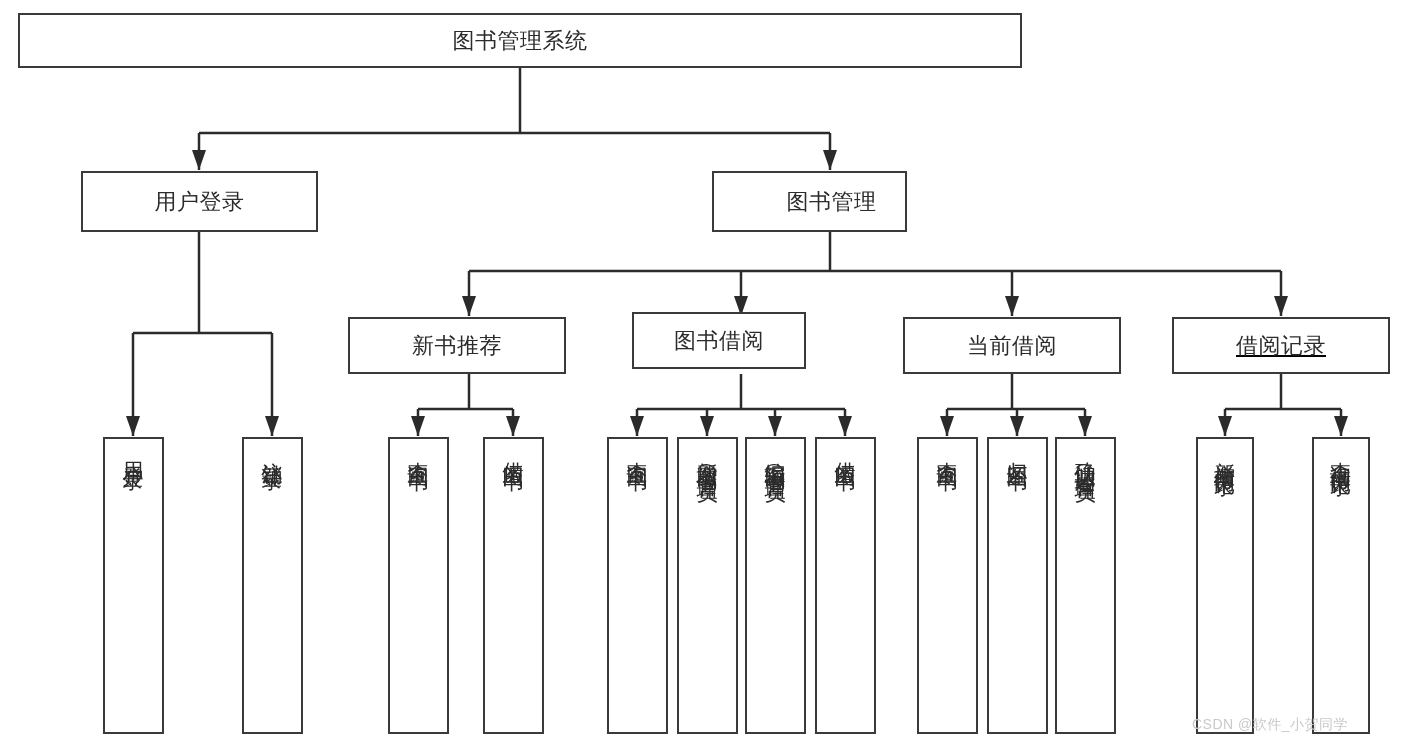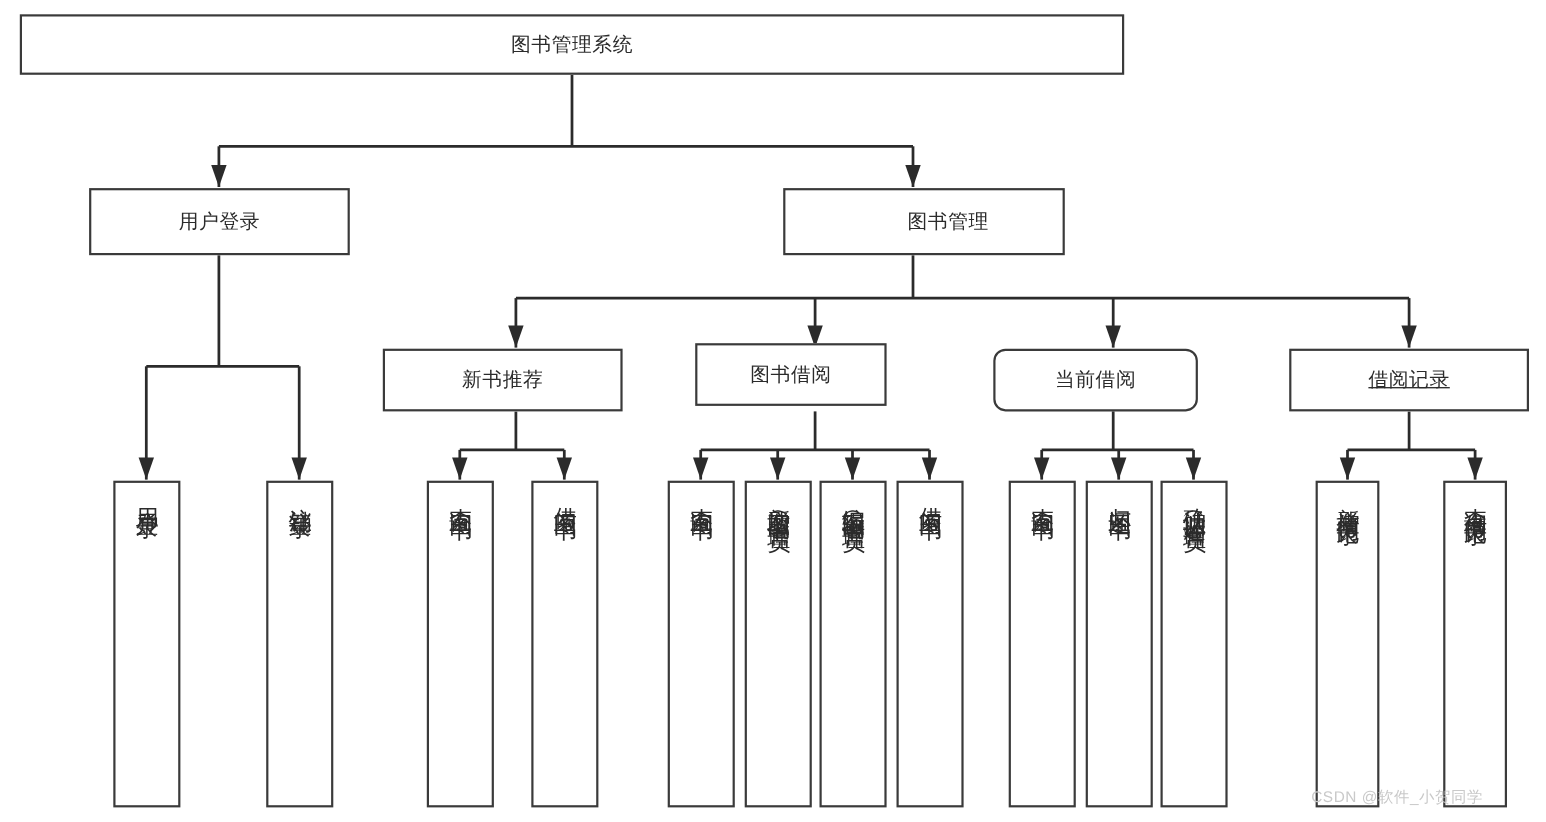--- a/index.html
+++ b/index.html
@@ -27,21 +27,21 @@
     box-sizing: border-box;
     background: #ffffff;
     border: 2px solid #3a3a3a;
     display: flex;
     align-items: center;
     justify-content: center;
     overflow: hidden;
   }
   .node-label {
     color: #2b2b2b;
-    font-size: 18px;
+    font-size: 22px;
     line-height: 1.16;
     letter-spacing: 0.5px;
     white-space: nowrap;
     text-align: center;
   }
   .node-box.horizontal .node-label {
     writing-mode: horizontal-tb;
   }
   .node-box.vertical {
     align-items: flex-start;
@@ -122,30 +122,30 @@
       <line x1="1341" y1="409" x2="1341" y2="436" stroke="#2b2b2b" stroke-width="2.5"></line>
       <path d="M1334,416 L1348,416 L1341,436 Z" fill="#2b2b2b"></path>
     </svg>
   <div id="node-layer">
       <div class="node-box horizontal" style="left: 18px; top: 13px; width: 1004px; height: 55px;">
         <span class="node-label">图书管理系统</span>
       </div>
       <div class="node-box horizontal" style="left: 81px; top: 171px; width: 237px; height: 61px;">
         <span class="node-label">用户登录</span>
       </div>
-      <div class="node-box horizontal" style="left: 712px; top: 171px; width: 256px; height: 61px; padding-left: 44px;">
+      <div class="node-box horizontal" style="left: 712px; top: 171px; width: 195px; height: 61px; padding-left: 44px;">
         <span class="node-label">图书管理</span>
       </div>
       <div class="node-box horizontal" style="left: 348px; top: 317px; width: 218px; height: 57px;">
         <span class="node-label">新书推荐</span>
       </div>
       <div class="node-box horizontal" style="left: 632px; top: 312px; width: 174px; height: 57px; font-family: Liberation Serif, serif;">
         <span class="node-label">图书借阅</span>
       </div>
-      <div class="node-box horizontal" style="left: 903px; top: 317px; width: 186px; height: 57px; border-radius: 11px;">
+      <div class="node-box horizontal" style="left: 903px; top: 317px; width: 218px; height: 57px;">
         <span class="node-label">当前借阅</span>
       </div>
       <div class="node-box horizontal" style="left: 1172px; top: 317px; width: 218px; height: 57px; text-decoration: underline;">
         <span class="node-label">借阅记录</span>
       </div>
       <div class="node-box vertical" style="left: 103px; top: 437px; width: 61px; height: 297px;">
         <span class="node-label">用户登录</span>
       </div>
       <div class="node-box vertical" style="left: 242px; top: 437px; width: 61px; height: 297px;">
         <span class="node-label">注销登录</span>

